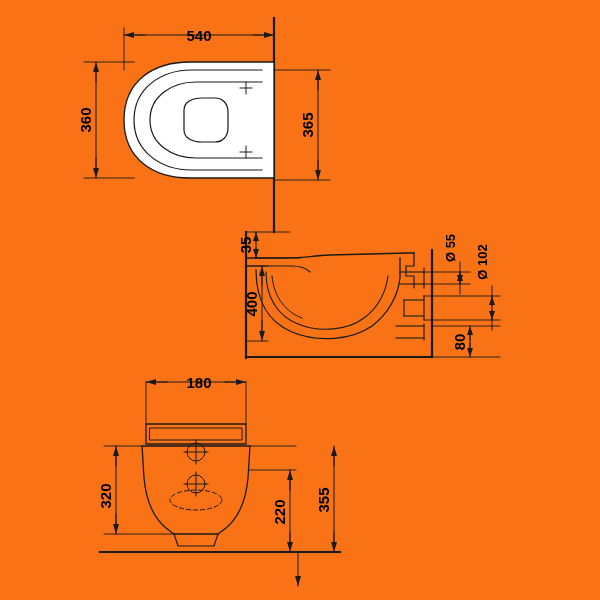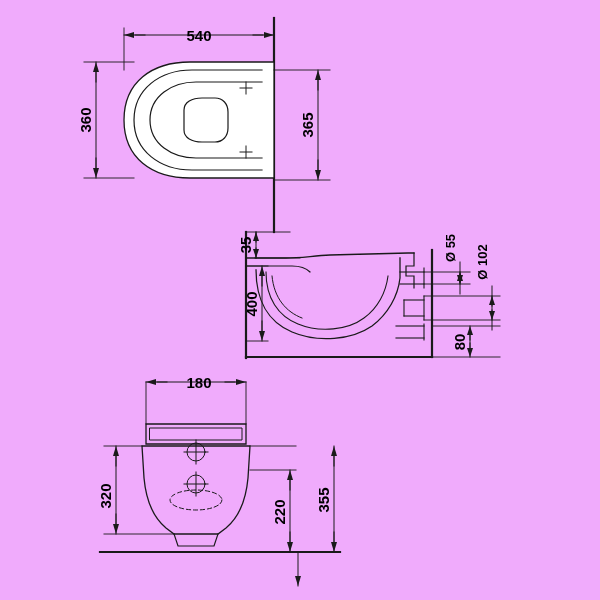--- a/index.html
+++ b/index.html
@@ -7,21 +7,21 @@
     padding: 0;
     background: #ffffff;
   }
   body {
     font-family: "Liberation Sans", sans-serif;
   }
   #sheet {
     position: relative;
     width: 600px;
     height: 600px;
-    background: #f0abfc;
+    background: #f97316;
     overflow: hidden;
   }
   #sheet svg {
     position: absolute;
     left: 0;
     top: 0;
   }
   .dim-text {
     font-family: "Liberation Sans", sans-serif;
     font-size: 15px;

